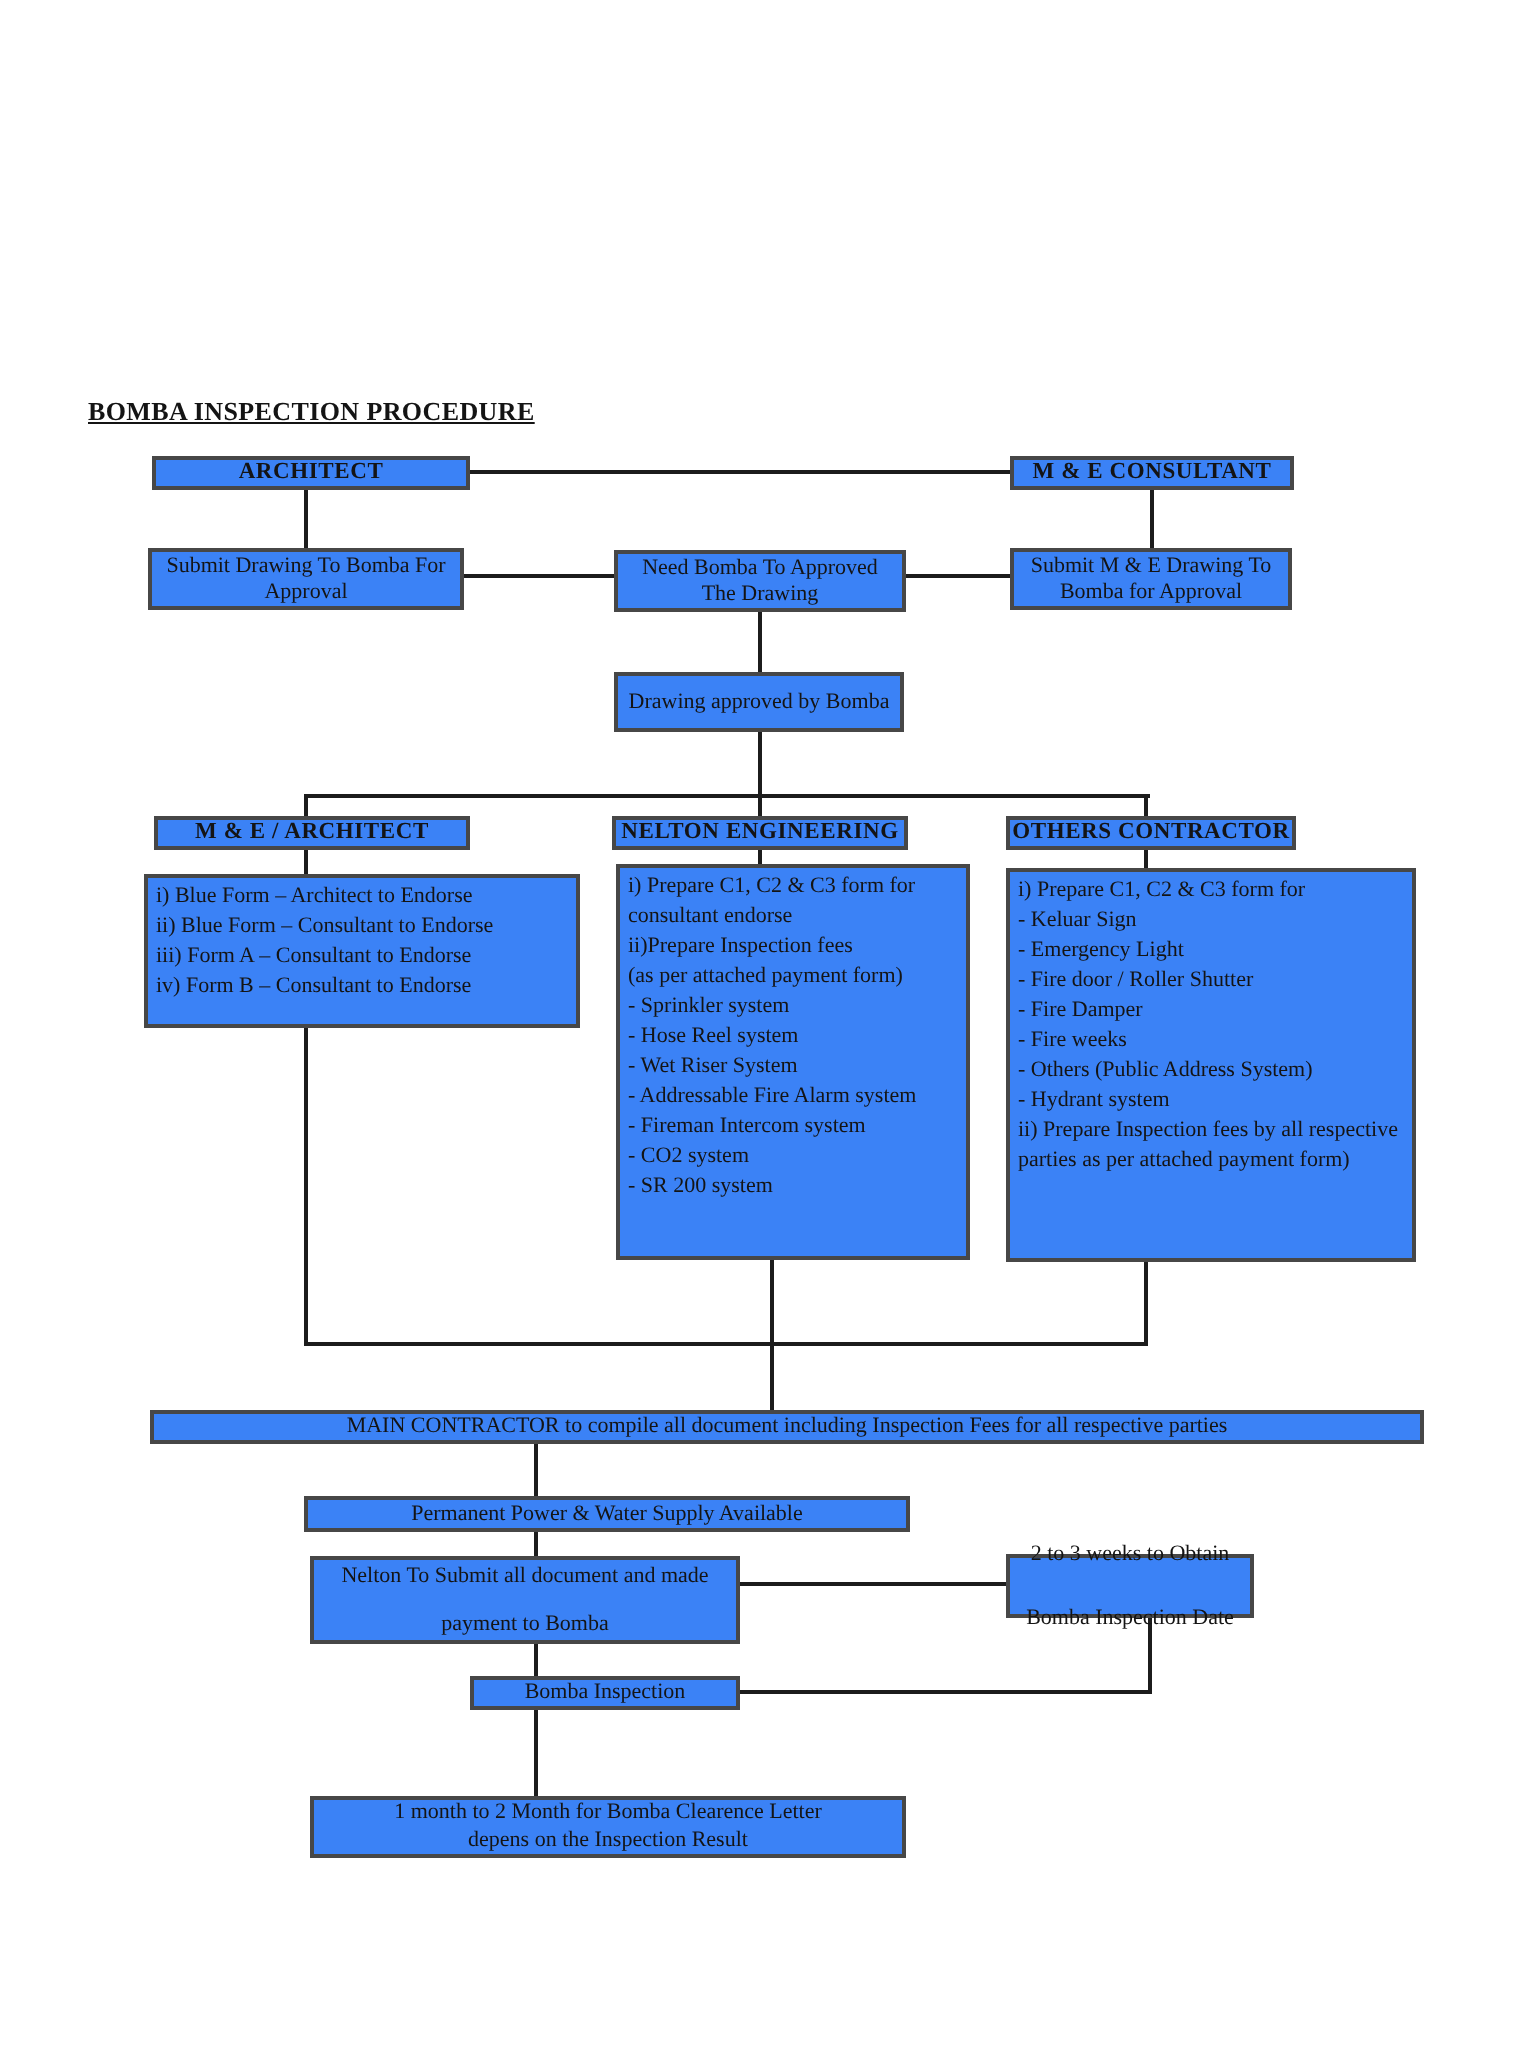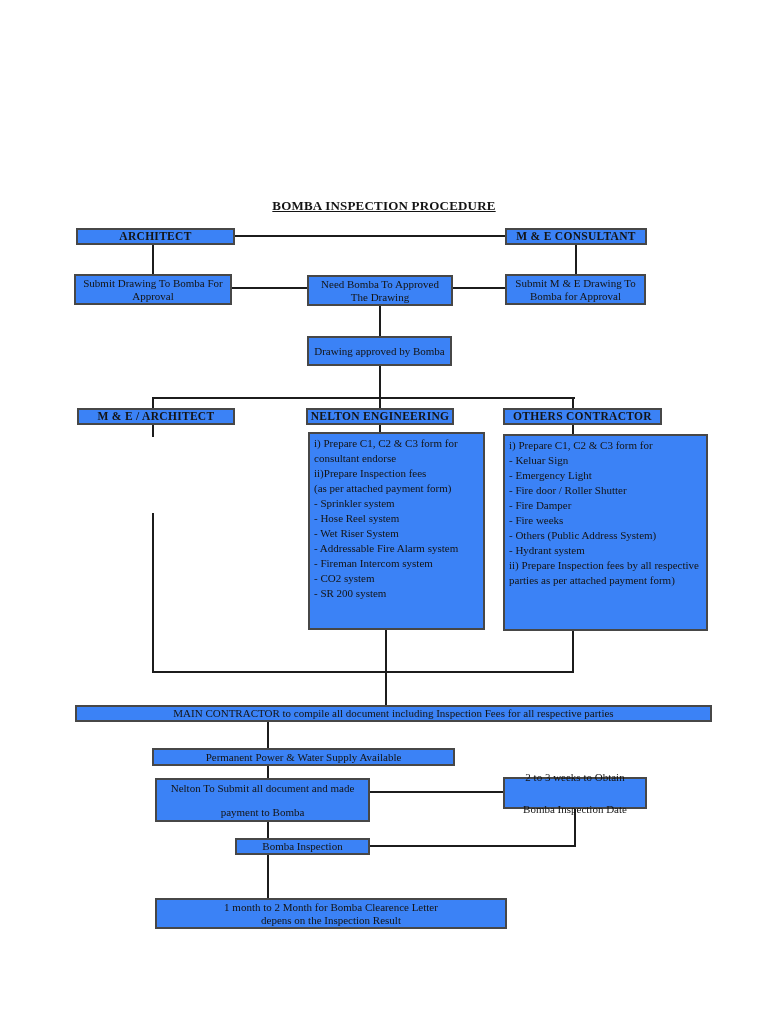--- a/index.html
+++ b/index.html
@@ -9,25 +9,26 @@
     width: 768px;
     height: 1024px;
     background: #ffffff;
     font-family: "Liberation Serif", serif;
     color: #141414;
     overflow: hidden;
   }
   .title {
     position: absolute;
     left: 0; right: 0; top: 198px;
-    text-align: center;
+    text-align: left;
     font-weight: bold;
     text-decoration: underline;
     font-size: 13px;
     letter-spacing: 0.2px;
+    padding-left: 44px;
   }
   .ln { position: absolute; background: #1c1c1c; }
   .box {
     position: absolute;
     box-sizing: border-box;
     border: 2px solid #474747;
     background: #3b82f6;
     display: flex;
     flex-direction: column;
     align-items: center;
@@ -103,24 +104,30 @@
   <div class="box" style="left:307px; top:336px; width:145px; height:30px;">
     <span>Drawing approved by Bomba</span>
   </div>
 
   <div class="box hdr" style="left:77px; top:408px; width:158px; height:17px;">
     <span>M &amp; E / ARCHITECT</span>
   </div>
   <div class="box hdr" style="left:306px; top:408px; width:148px; height:17px;">
     <span>NELTON ENGINEERING</span>
   </div>
-  <div class="box hdr" style="left:503px; top:408px; width:159px; height:17px;">
+  <div class="box hdr" style="left:503px; top:408px; width:145px; height:17px;">
     <span>OTHERS CONTRACTOR</span>
   </div>
 
+  <div class="box detail" style="left:72px; top:437px; width:218px; height:77px;">
+      <div class="txln">i) Blue Form – Architect to Endorse</div>
+      <div class="txln">ii) Blue Form – Consultant to Endorse</div>
+      <div class="txln">iii) Form A – Consultant to Endorse</div>
+      <div class="txln">iv) Form B – Consultant to Endorse</div>
+    </div>
   <div class="box detail" style="left:308px; top:432px; width:177px; height:198px;">
       <div class="txln">i) Prepare C1, C2 &amp; C3 form for</div>
       <div class="txln">consultant endorse</div>
       <div class="txln">ii)Prepare Inspection fees</div>
       <div class="txln">(as per attached payment form)</div>
       <div class="txln">- Sprinkler system</div>
       <div class="txln">- Hose Reel system</div>
       <div class="txln">- Wet Riser System</div>
       <div class="txln">- Addressable Fire Alarm system</div>
       <div class="txln">- Fireman Intercom system</div>
@@ -145,27 +152,27 @@
   </div>
 
   <div class="box" style="left:152px; top:748px; width:303px; height:18px;">
     <span>Permanent Power &amp; Water Supply Available</span>
   </div>
 
   <div class="box" style="left:155px; top:778px; width:215px; height:44px;gap:11px;">
       <div class="txln">Nelton To Submit all document and made</div>
       <div class="txln">payment to Bomba</div>
     </div>
-  <div class="box" style="left:503px; top:777px; width:144px; height:32px;gap:19px;">
+  <div class="box" style="left:503px; top:777px; width:124px; height:32px;gap:19px;">
       <div class="txln">2 to 3 weeks to Obtain</div>
       <div class="txln">Bomba Inspection Date</div>
     </div>
 
   <div class="box" style="left:235px; top:838px; width:135px; height:17px;">
     <span>Bomba Inspection</span>
   </div>
 
-  <div class="box" style="left:155px; top:898px; width:352px; height:31px;">
+  <div class="box" style="left:155px; top:898px; width:298px; height:31px;justify-content:space-between;">
       <div class="txln">1 month to 2 Month for Bomba Clearence Letter</div>
       <div class="txln">depens on the Inspection Result</div>
     </div>
 
 </div>
 
 </body></html>

